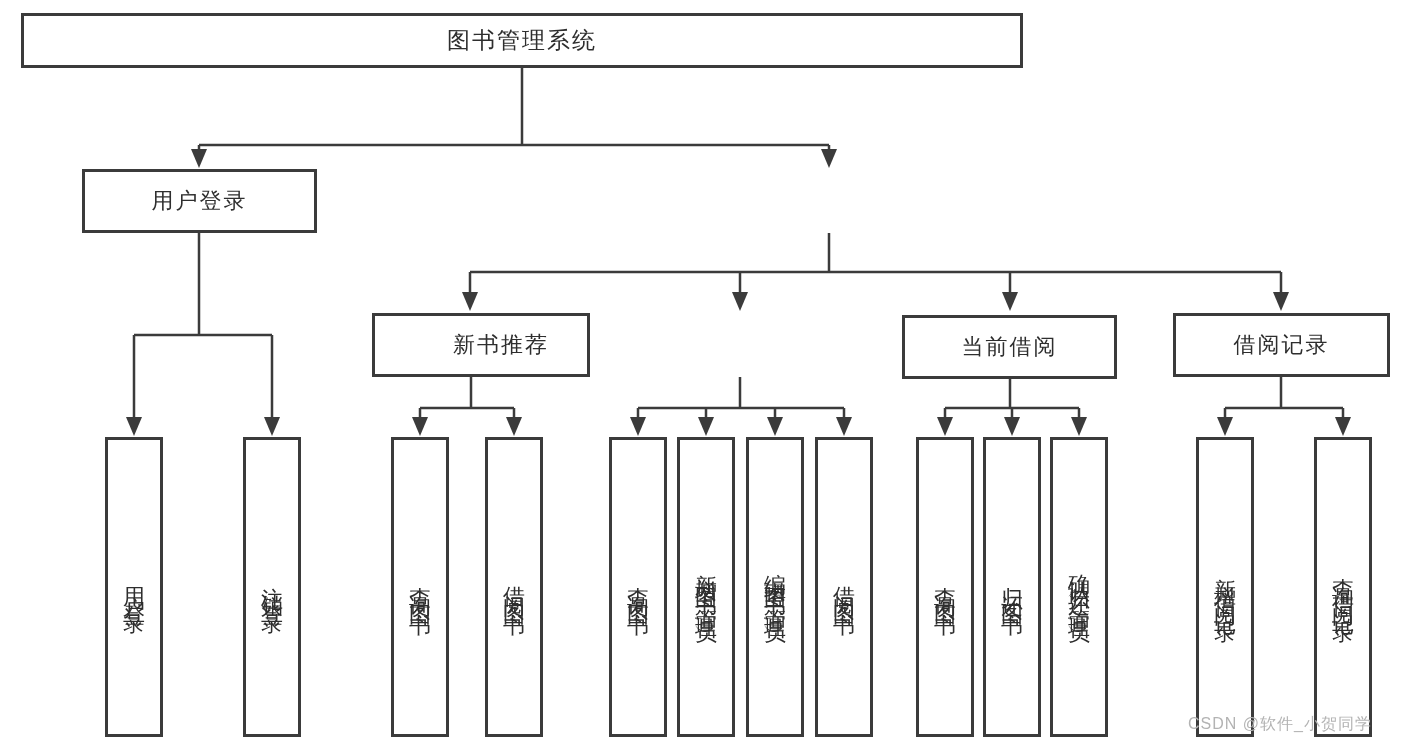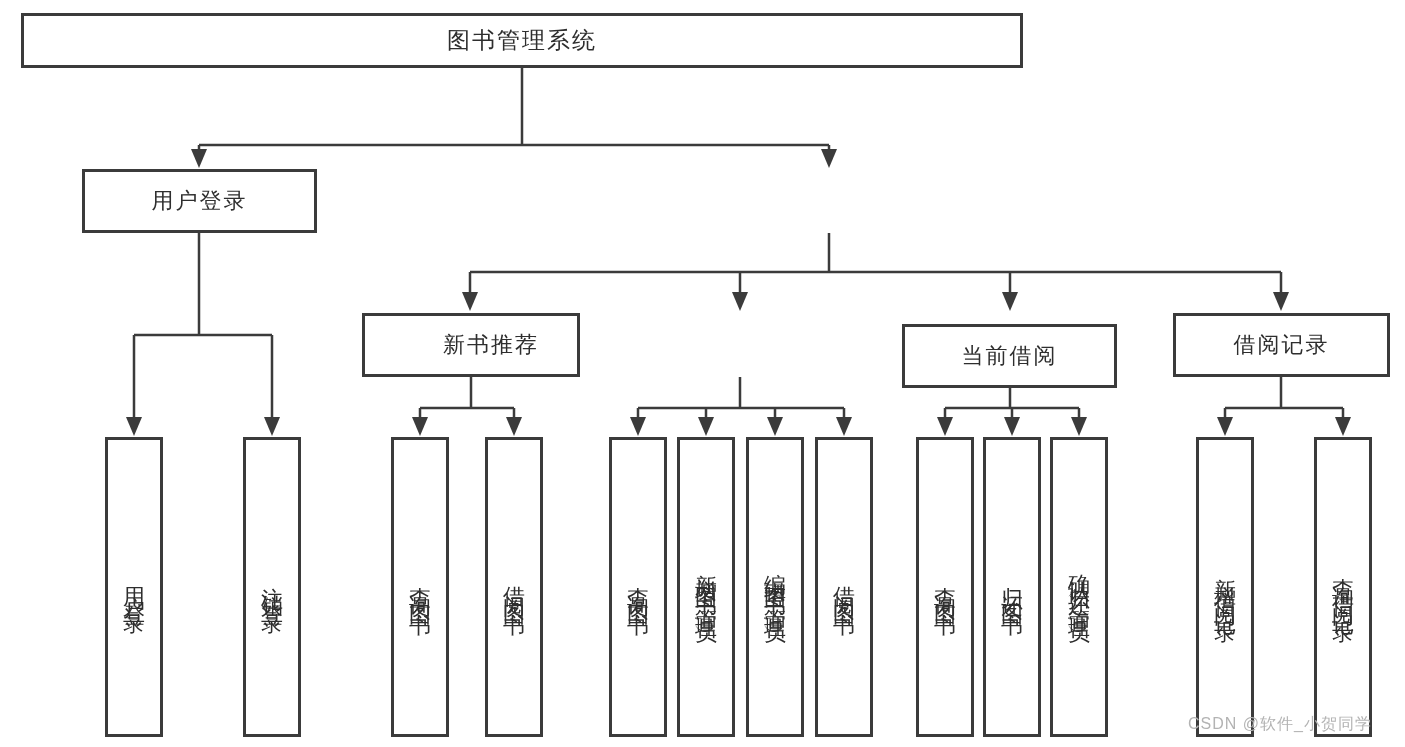--- a/index.html
+++ b/index.html
@@ -90,22 +90,22 @@
       <polygon points="1071,417 1087,417 1079,436"></polygon>
       <polygon points="1217,417 1233,417 1225,436"></polygon>
       <polygon points="1335,417 1351,417 1343,436"></polygon>
     </g>
   </svg>
 
   <div class="hnode root" style="left:21px; top:13px; width:1002px; height:55px;">图书管理系统</div>
 
   <div class="hnode" style="left:82px; top:169px; width:235px; height:64px;">用户登录</div>
 
-  <div class="hnode" style="left:362px; top:313px; width:218px; height:64px;padding-left:40px;">新书推荐</div>
-  <div class="hnode" style="left:902px; top:324px; width:215px; height:64px;">当前借阅</div>
+  <div class="hnode" style="left:372px; top:313px; width:218px; height:64px;padding-left:40px;">新书推荐</div>
+  <div class="hnode" style="left:902px; top:315px; width:215px; height:64px;">当前借阅</div>
   <div class="hnode" style="left:1173px; top:313px; width:217px; height:64px;">借阅记录</div>
 
   <div class="vnode" style="left:105px;">用户登录</div>
   <div class="vnode" style="left:243px;">注销登录</div>
 
   <div class="vnode" style="left:391px;">查询图书</div>
   <div class="vnode" style="left:485px;">借阅图书</div>
 
   <div class="vnode" style="left:609px;">查询图书</div>
   <div class="vnode" style="left:677px; letter-spacing:7px;">新增图书（管理员）</div>

